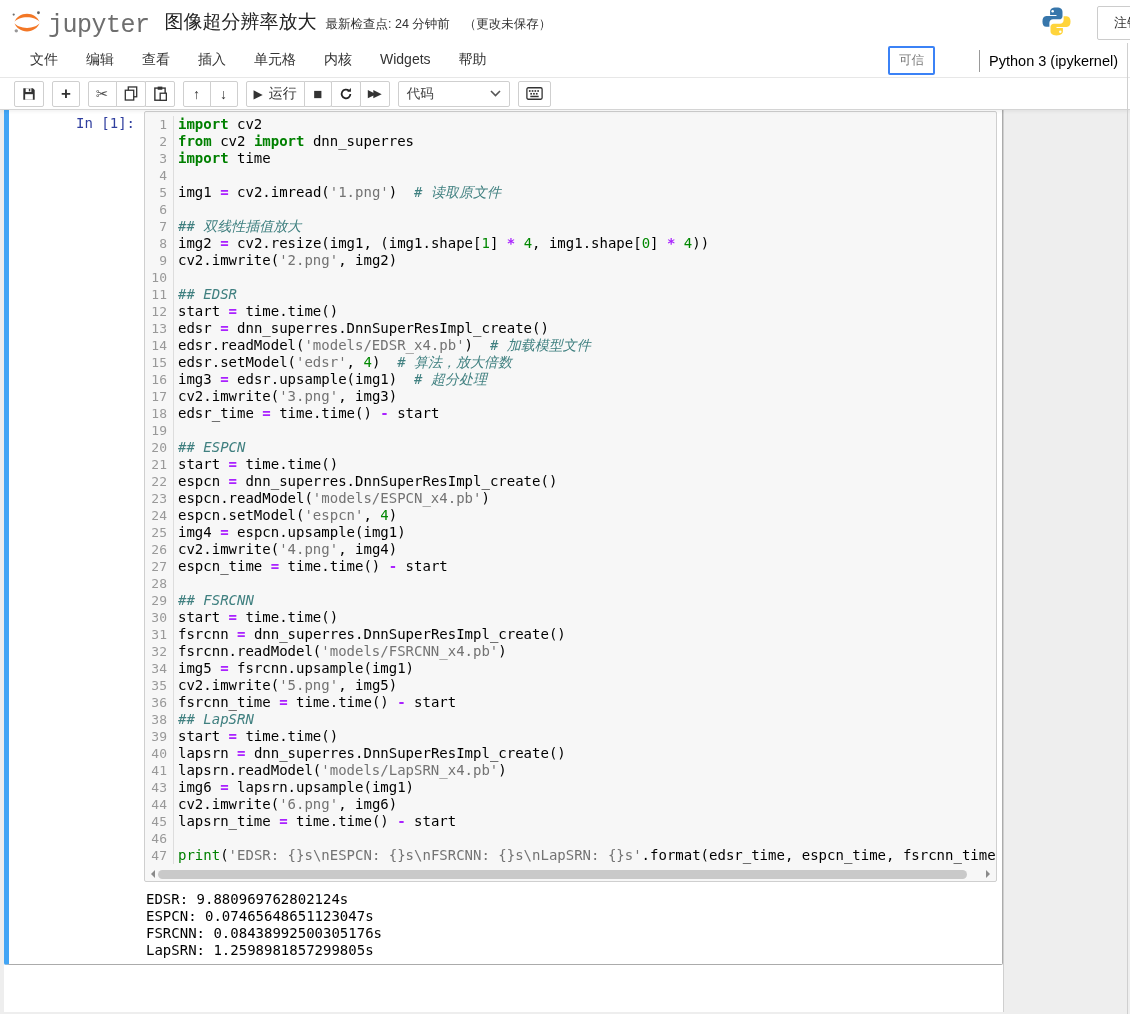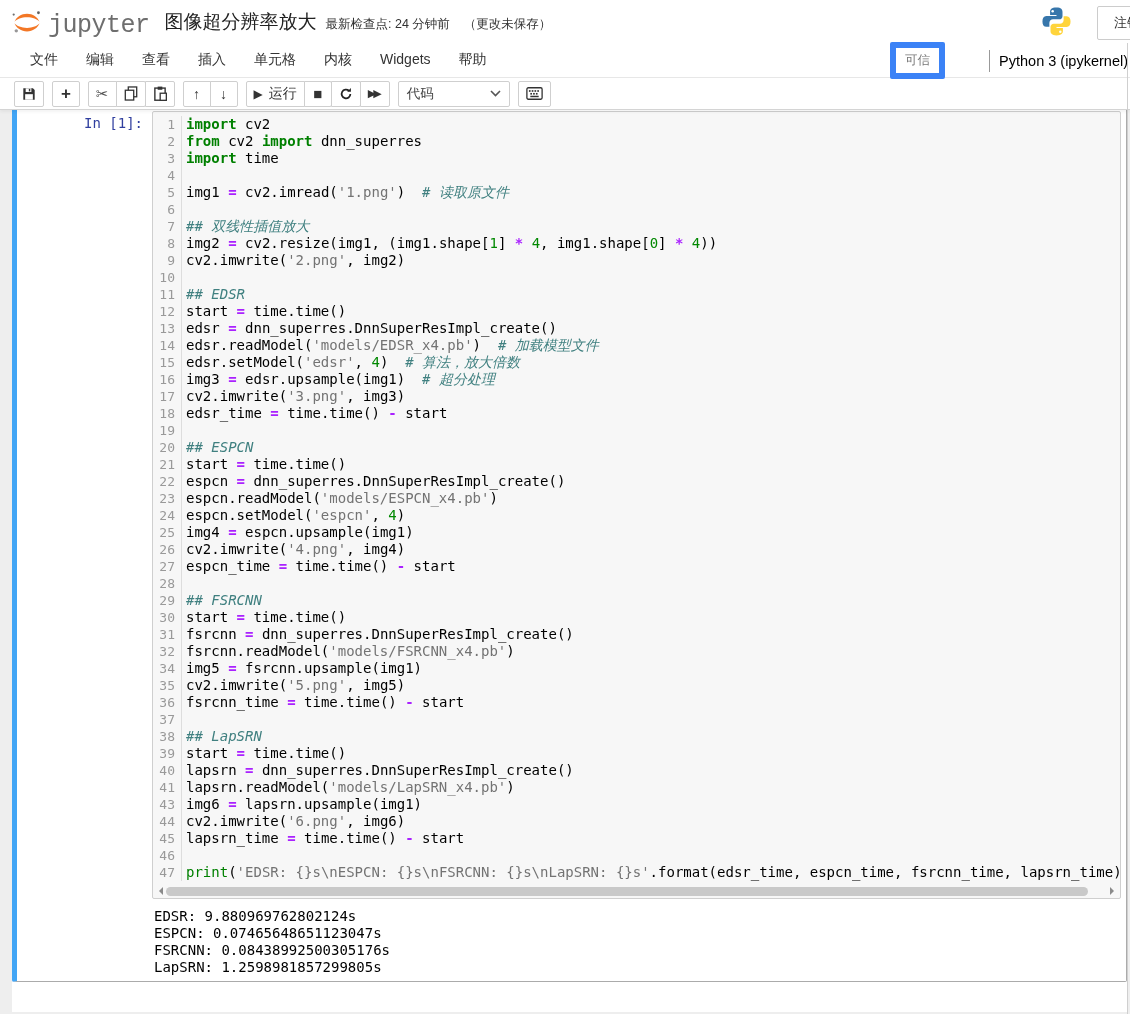--- a/index.html
+++ b/index.html
@@ -16,44 +16,44 @@
   .autosave { margin-left:14px; font-size:12.5px; color:#333; padding-top:6px; }
   .python-logo { position:absolute; right:58px; top:6px; }
   .logout-btn { position:absolute; right:-27px; top:6px; background:#fff; border:1px solid #ccc;
     border-radius:2px; padding:7px 16px; font-size:13px; color:#333; cursor:pointer; }
 
   
   .menubar { height:35px; display:flex; align-items:flex-end; padding-left:16px;
     border-bottom:1px solid #e7e7e7; position:relative; background:#fff; }
   .menu-item { font-size:14px; color:#333; padding:0 14px; line-height:35px; cursor:pointer; }
   .menu-right { position:absolute; right:0; top:0; height:35px; display:flex; align-items:center; }
-  .trusted { border:6px solid #3b82f6; border-radius:2px; padding:4px 9px; font-size:12.5px; color:#777; background:#fff; margin-right:44px; }
+  .trusted { border:2px solid #3b82f6; border-radius:2px; padding:4px 9px; font-size:12.5px; color:#777; background:#fff; margin-right:44px; }
   .kernel-sep { border-left:1px solid #999; height:22px; margin-right:9px; }
-  .kernel-name { font-size:14.5px; color:#000; padding-right:2px; }
+  .kernel-name { font-size:14.5px; color:#000; padding-right:12px; }
 
   
   .toolbar { height:32px; background:#fff; border-bottom:1px solid #d4d4d4;
     box-shadow:0 2px 3px rgba(0,0,0,0.05); display:flex; align-items:center; padding-left:14px; gap:8px; }
   .btn-group { display:flex; }
   .tbtn { height:26px; min-width:28px; background:#fff; border:1px solid #cfcfcf; border-radius:2px;
     display:flex; align-items:center; justify-content:center; padding:0 7px; cursor:pointer;
     color:#333; font-size:14px; }
   .btn-group .tbtn + .tbtn { margin-left:-1px; border-radius:0 2px 2px 0; }
   .btn-group .tbtn:first-child { border-radius:2px 0 0 2px; }
   .btn-group .tbtn:only-child { border-radius:2px; }
   .run-label { margin-left:6px; font-size:14px; }
   .glyph { font-size:14px; line-height:1; }
   .arrow-glyph { font-weight:bold; font-size:14px; }
   .ffwd { letter-spacing:-3px; font-size:11px; padding-right:3px; }
   .cell-type-select { width:112px; height:26px; border:1px solid #cfcfcf; border-radius:2px; background:#fff;
     display:flex; align-items:center; justify-content:space-between; padding:0 8px; font-size:13.5px; color:#444; cursor:pointer; }
 
   
   .notebook { height:907px; background:#eee; overflow:hidden; }
-  .nb-container { margin-left:12px; width:1116px; height:100%; background:#fff; border-right:1px solid #cfcfcf; }
+  .nb-container { margin-left:4px; width:1000px; height:100%; background:#fff; border-right:1px solid #cfcfcf; }
   .page-scrollbar { position:absolute; right:2px; top:43px; bottom:0; width:1px; background:#cfcfcf; }
 
   .cell { margin-top:-5px; border:1px solid #ababab; border-left:5px solid #42A5F5;
     border-radius:2px; background:#fff; padding:5px; }
   .input-row { display:flex; }
   .prompt-col { width:130px; flex:none; text-align:right; padding-right:9px; padding-top:4px;
     font-family:"DejaVu Sans Mono","Liberation Mono",monospace; font-size:14px; color:#303F9F; }
   .editor { flex:1; background:#f7f7f7; border:1px solid #cfcfcf; border-radius:2px; padding-top:4px; overflow:hidden; }
   .cm-row { display:flex; line-height:17px; }
   .cm-gutter { width:29px; flex:none; text-align:right; padding-right:6px; color:#999;
@@ -362,24 +362,20 @@
                 <div class="cm-gutter">34</div>
                 <div class="cm-code"><span class="tok-p">img5 </span><span class="tok-o">=</span><span class="tok-p"> fsrcnn.upsample(img1)</span></div>
               </div>
               <div class="cm-row">
                 <div class="cm-gutter">35</div>
                 <div class="cm-code"><span class="tok-p">cv2.imwrite(</span><span class="tok-s">'5.png'</span><span class="tok-p">, img5)</span></div>
               </div>
               <div class="cm-row">
                 <div class="cm-gutter">36</div>
                 <div class="cm-code"><span class="tok-p">fsrcnn_time </span><span class="tok-o">=</span><span class="tok-p"> time.time() </span><span class="tok-o">-</span><span class="tok-p"> start</span></div>
-              </div>
-              <div class="cm-row">
-                <div class="cm-gutter">37</div>
-                <div class="cm-code">&nbsp;</div>
               </div>
               <div class="cm-row">
                 <div class="cm-gutter">38</div>
                 <div class="cm-code"><span class="tok-c">## LapSRN</span></div>
               </div>
               <div class="cm-row">
                 <div class="cm-gutter">39</div>
                 <div class="cm-code"><span class="tok-p">start </span><span class="tok-o">=</span><span class="tok-p"> time.time()</span></div>
               </div>
               <div class="cm-row">

